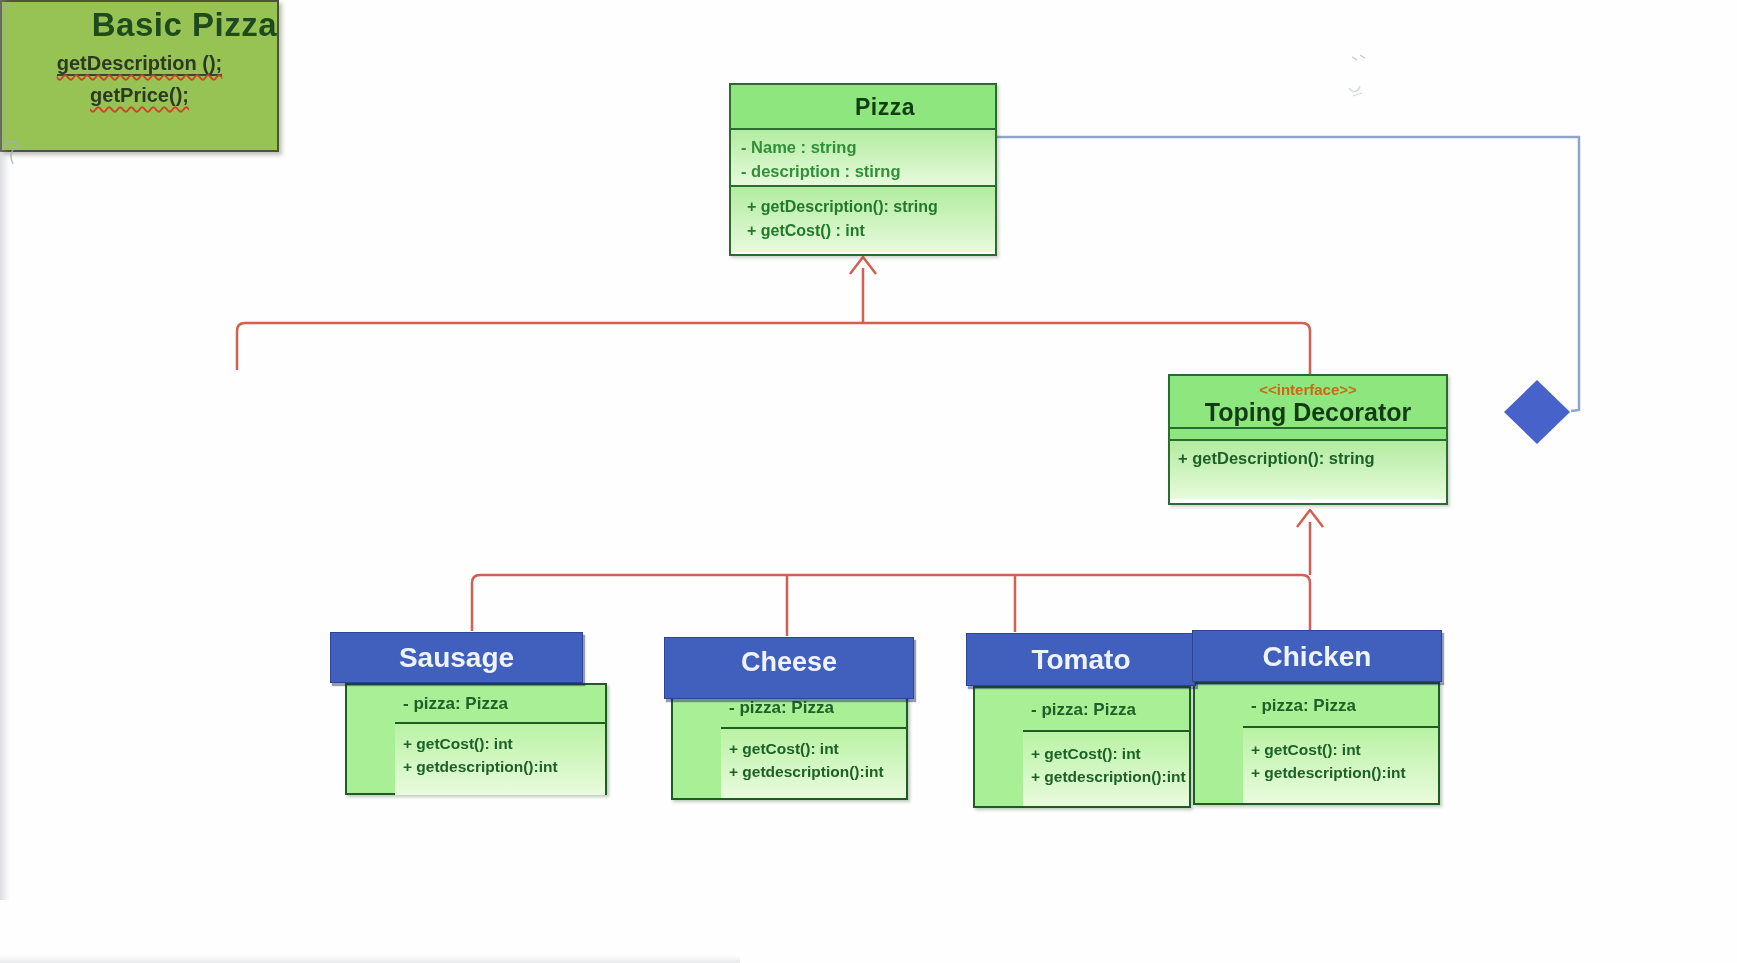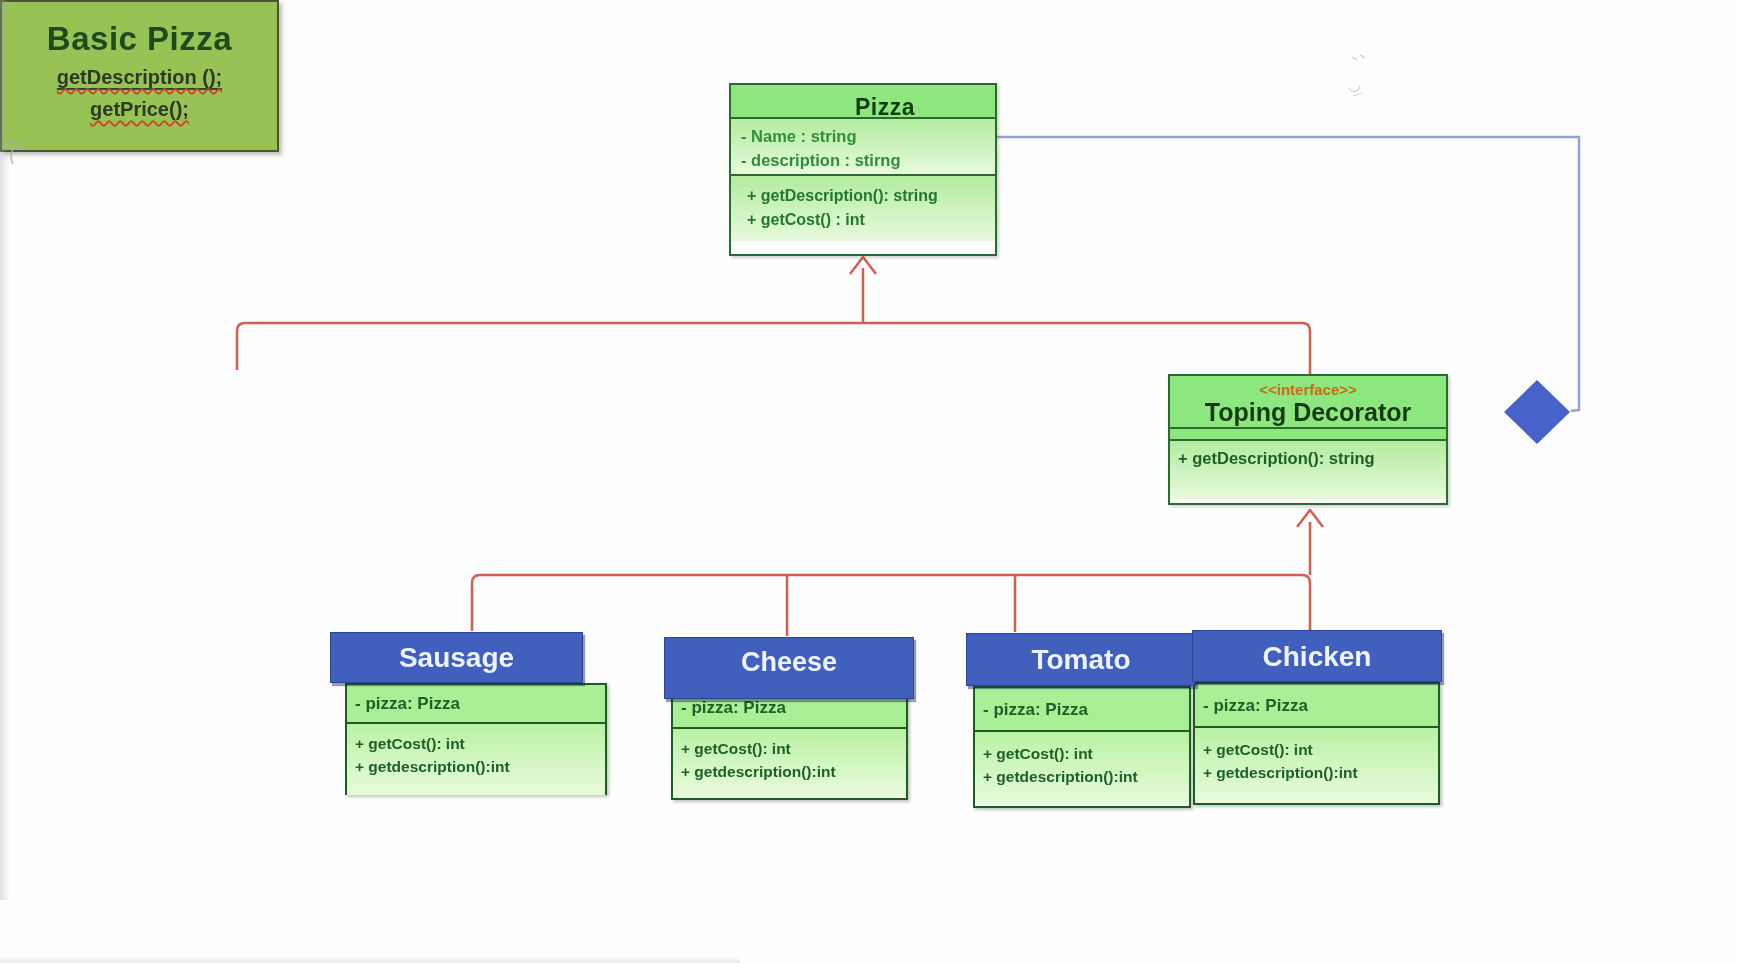--- a/index.html
+++ b/index.html
@@ -18,31 +18,31 @@
   
   .uml{position:absolute;border:2px solid var(--green-border);box-sizing:border-box;
        box-shadow:2px 2px 3px rgba(60,90,60,.25);}
   .uml .sec{box-sizing:border-box;}
   .uml-title{background:var(--green-header);color:#143c14;font-weight:bold;text-align:center;
        border-bottom:2px solid var(--green-border);}
   .grad{background:linear-gradient(to bottom,var(--green-body-top),var(--green-body-bottom));}
 
   
   .pizza-box{left:729px;top:83px;width:268px;height:173px;}
-  .pizza-box .uml-title{height:34px;line-height:45px;font-size:23px;letter-spacing:.5px;padding-left:44px;}
+  .pizza-box .uml-title{height:45px;line-height:45px;font-size:23px;letter-spacing:.5px;padding-left:44px;}
   .pizza-box .attrs{height:57px;border-bottom:2px solid var(--green-border);
        padding:5px 0 0 10px;font-size:16.5px;line-height:24px;color:#2f9039;font-weight:bold;}
   .pizza-box .methods{height:65px;padding:8px 0 0 16px;font-size:16px;line-height:24px;
        color:#217a2c;font-weight:bold;}
 
   
   .basic-box{left:133px;top:372px;width:275px;height:148px;background:var(--olive-fill);
        border:2px solid #4c5336;box-shadow:3px 3px 4px rgba(80,80,60,.35);
        text-align:center;color:#203f18;}
-  .basic-box .big{font-size:33px;font-weight:bold;margin-top:18px;letter-spacing:.5px;color:#1e4a1e;}
+  .basic-box .big{font-size:33px;font-weight:bold;margin-top:4px;letter-spacing:.5px;color:#1e4a1e;text-align:right;}
   .basic-box .code{font-size:20px;font-weight:bold;color:#2c3a24;line-height:26px;margin-top:6px;}
   .wavy{text-decoration:underline wavy #cf4426 2px;text-underline-offset:4px;}
   .solidline{border-bottom:2px solid #3c4430;}
 
   
   .deco-box{left:1168px;top:374px;width:280px;height:131px;}
   .deco-box .head{background:var(--green-header);height:53px;border-bottom:2px solid var(--green-border);
        text-align:center;}
   .deco-box .stereo{font-size:15px;font-weight:bold;color:var(--stereotype-orange);padding-top:5px;}
   .deco-box .name{font-size:25px;font-weight:bold;color:#143c14;}
@@ -67,21 +67,21 @@
   
   .t-cheese .head{left:-7px;top:-50px;width:250px;height:62px;font-size:27px;line-height:49px;}
   .t-cheese{left:671px;top:687px;width:237px;height:113px;}
   
   .t-tomato .head{left:-7px;top:-53px;width:230px;height:53px;font-size:28px;line-height:52px;}
   .t-tomato{left:925px;top:686px;width:218px;height:122px;margin-left:48px;}
   
   .t-chicken .head{left:-1px;top:-52px;width:250px;height:52px;font-size:28px;line-height:51px;}
   .t-chicken{left:1193px;top:682px;width:247px;height:123px;border-radius:22px;}
 
-  .topping .body{position:relative;width:100%;height:100%;background:#a9ef95;}
+  .topping .body{position:relative;width:100%;height:100%;background:#a9ef95;padding-left:48px;}
   .t-sausage .attr{height:39px;padding:9px 0 0 8px;}
   .t-sausage .meths{height:71px;padding:8px 0 0 8px;}
   .t-cheese .attr{height:40px;padding:9px 0 0 8px;}
   .t-cheese .meths{height:69px;padding:8px 0 0 8px;}
   .t-tomato .attr{height:44px;padding:12px 0 0 8px;}
   .t-tomato .meths{height:74px;padding:10px 0 0 8px;}
   .t-chicken .attr{height:44px;padding:12px 0 0 8px;}
   .t-chicken .meths{height:75px;padding:10px 0 0 8px;}
 </style>
 </head>

